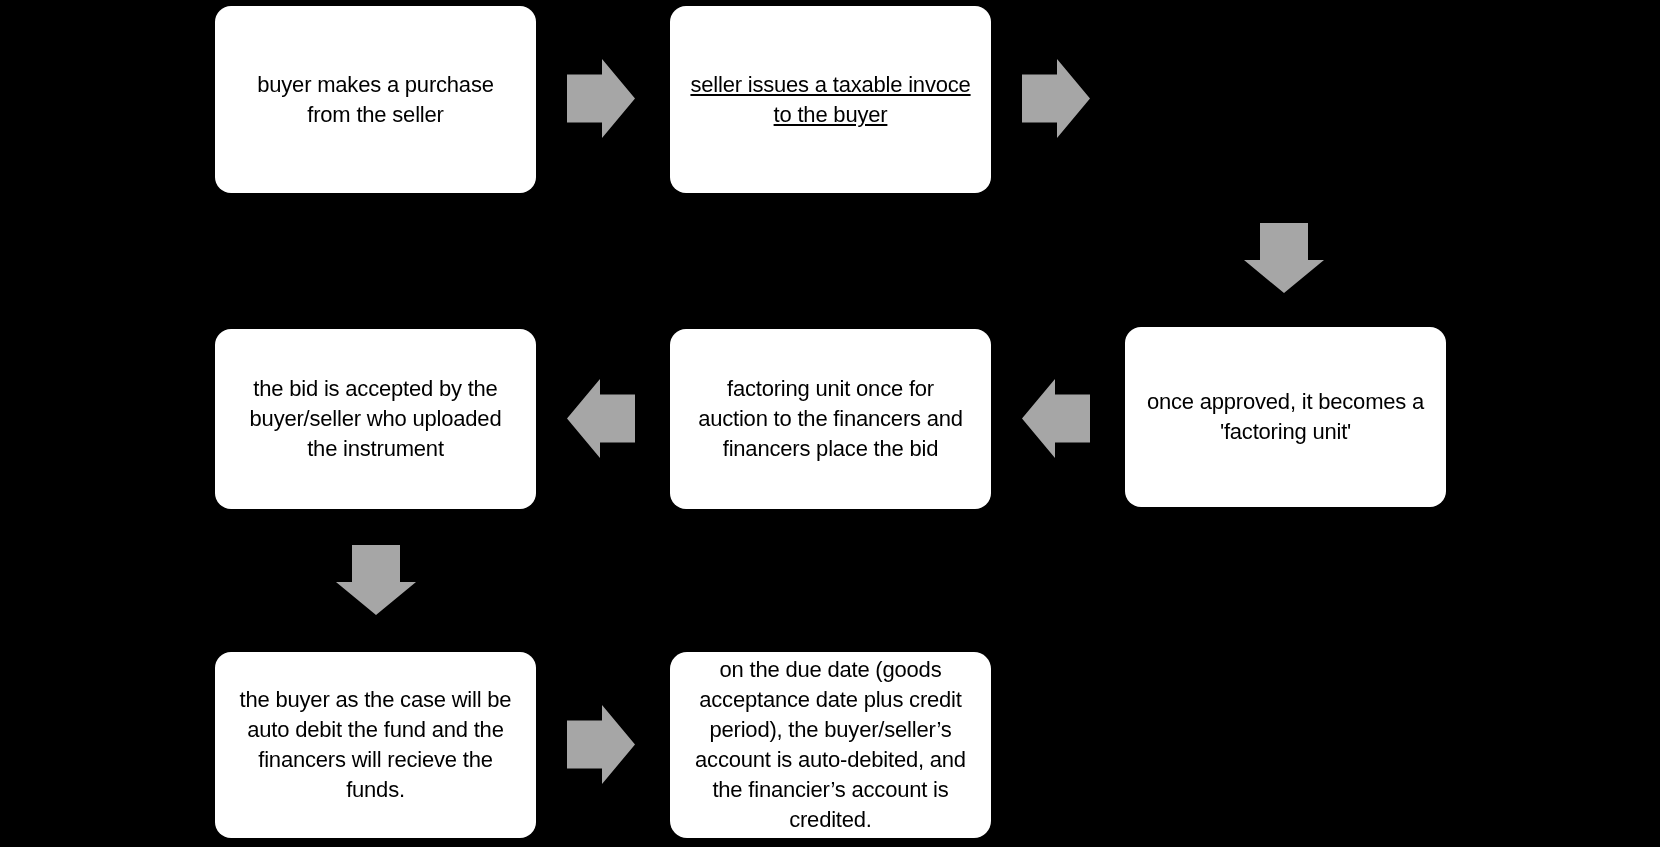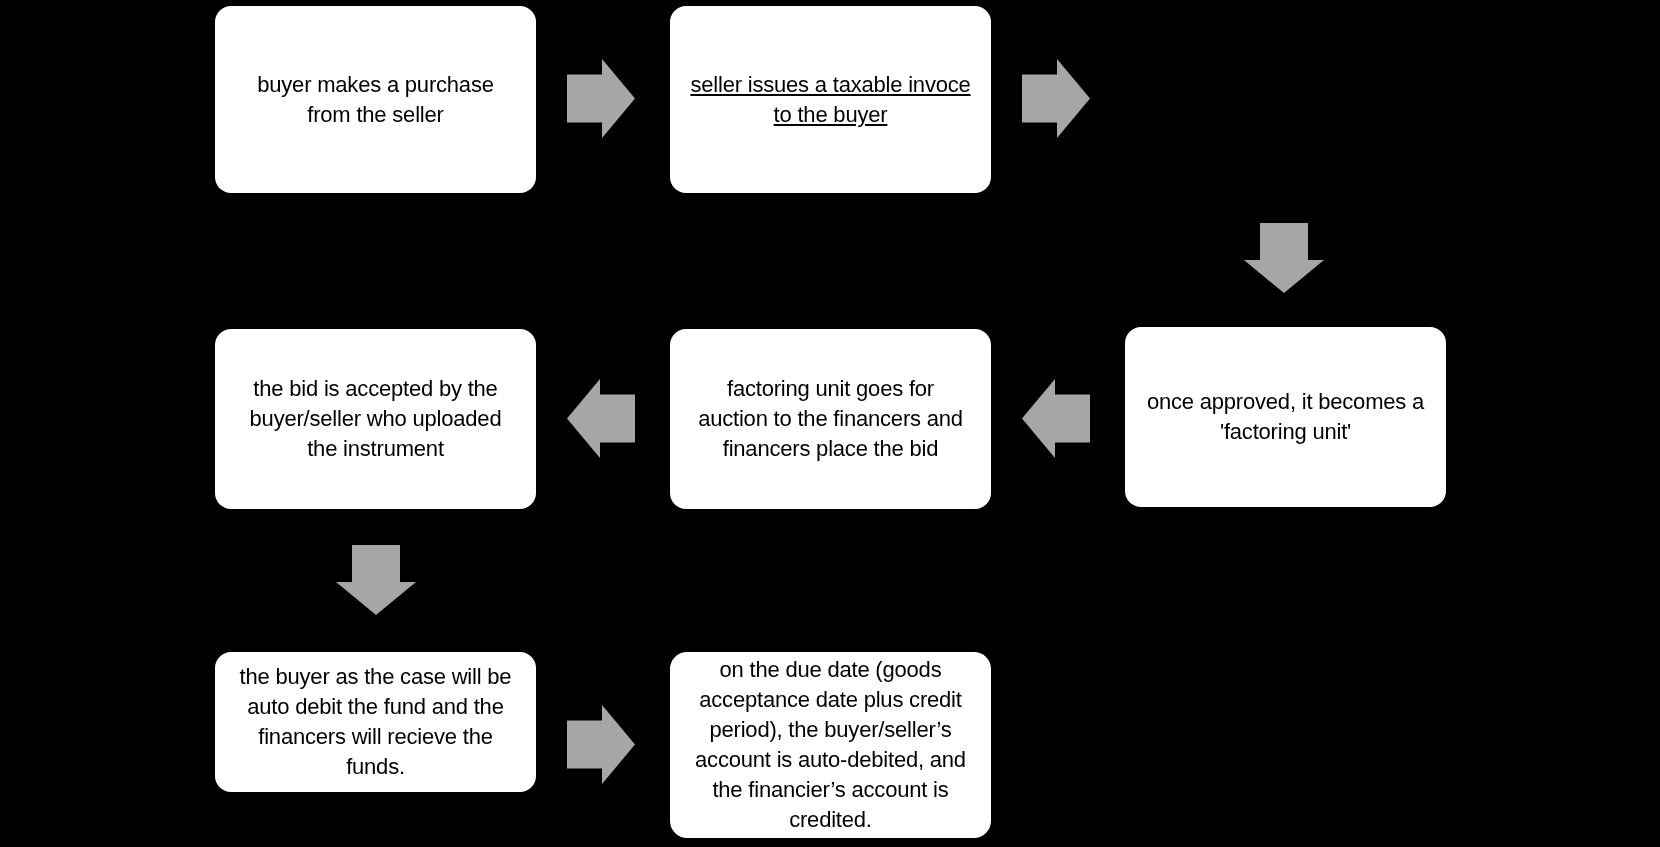--- a/index.html
+++ b/index.html
@@ -55,21 +55,21 @@
   }
   
   #node-1 { left: 215px;  top: 6px;   width: 321px; height: 187px; }
   #node-2 { left: 670px;  top: 6px;   width: 321px; height: 187px; text-decoration: underline; }
   #node-3 { left: 1125px; top: 6px;   width: 321px; height: 187px; }
   
   #node-4 { left: 1125px; top: 327px; width: 321px; height: 180px; }
   #node-5 { left: 670px;  top: 329px; width: 321px; height: 180px; }
   #node-6 { left: 215px;  top: 329px; width: 321px; height: 180px; }
   
-  #node-7 { left: 215px;  top: 652px; width: 321px; height: 140px; }
+  #node-7 { left: 215px;  top: 652px; width: 321px; height: 186px; }
   #node-8 { left: 670px;  top: 652px; width: 321px; height: 186px; border-radius: 17px; }
   
   #arrow-1 { left: 567px;  top: 59px; }
   #arrow-2 { left: 1022px; top: 59px; }
   #arrow-3 { left: 1244px; top: 223px; }
   #arrow-4 { left: 1022px; top: 379px; }
   #arrow-5 { left: 567px;  top: 379px; }
   #arrow-6 { left: 336px;  top: 545px; }
   #arrow-7 { left: 567px;  top: 705px; }
 </style>
@@ -92,21 +92,21 @@
 
   <div class="arrow arrow-down" id="arrow-3"></div>
 
   <div class="node" id="node-4">
     <span class="node-text">once approved, it becomes a
 'factoring unit'</span>
   </div>
   <div class="arrow arrow-left" id="arrow-4"></div>
 
   <div class="node" id="node-5">
-    <span class="node-text">factoring unit goes for
+    <span class="node-text">factoring unit once for
 auction to the financers and
 financers place the bid</span>
   </div>
   <div class="arrow arrow-left" id="arrow-5"></div>
 
   <div class="node" id="node-6">
     <span class="node-text">the bid is accepted by the
 buyer/seller who uploaded
 the instrument</span>
   </div>

